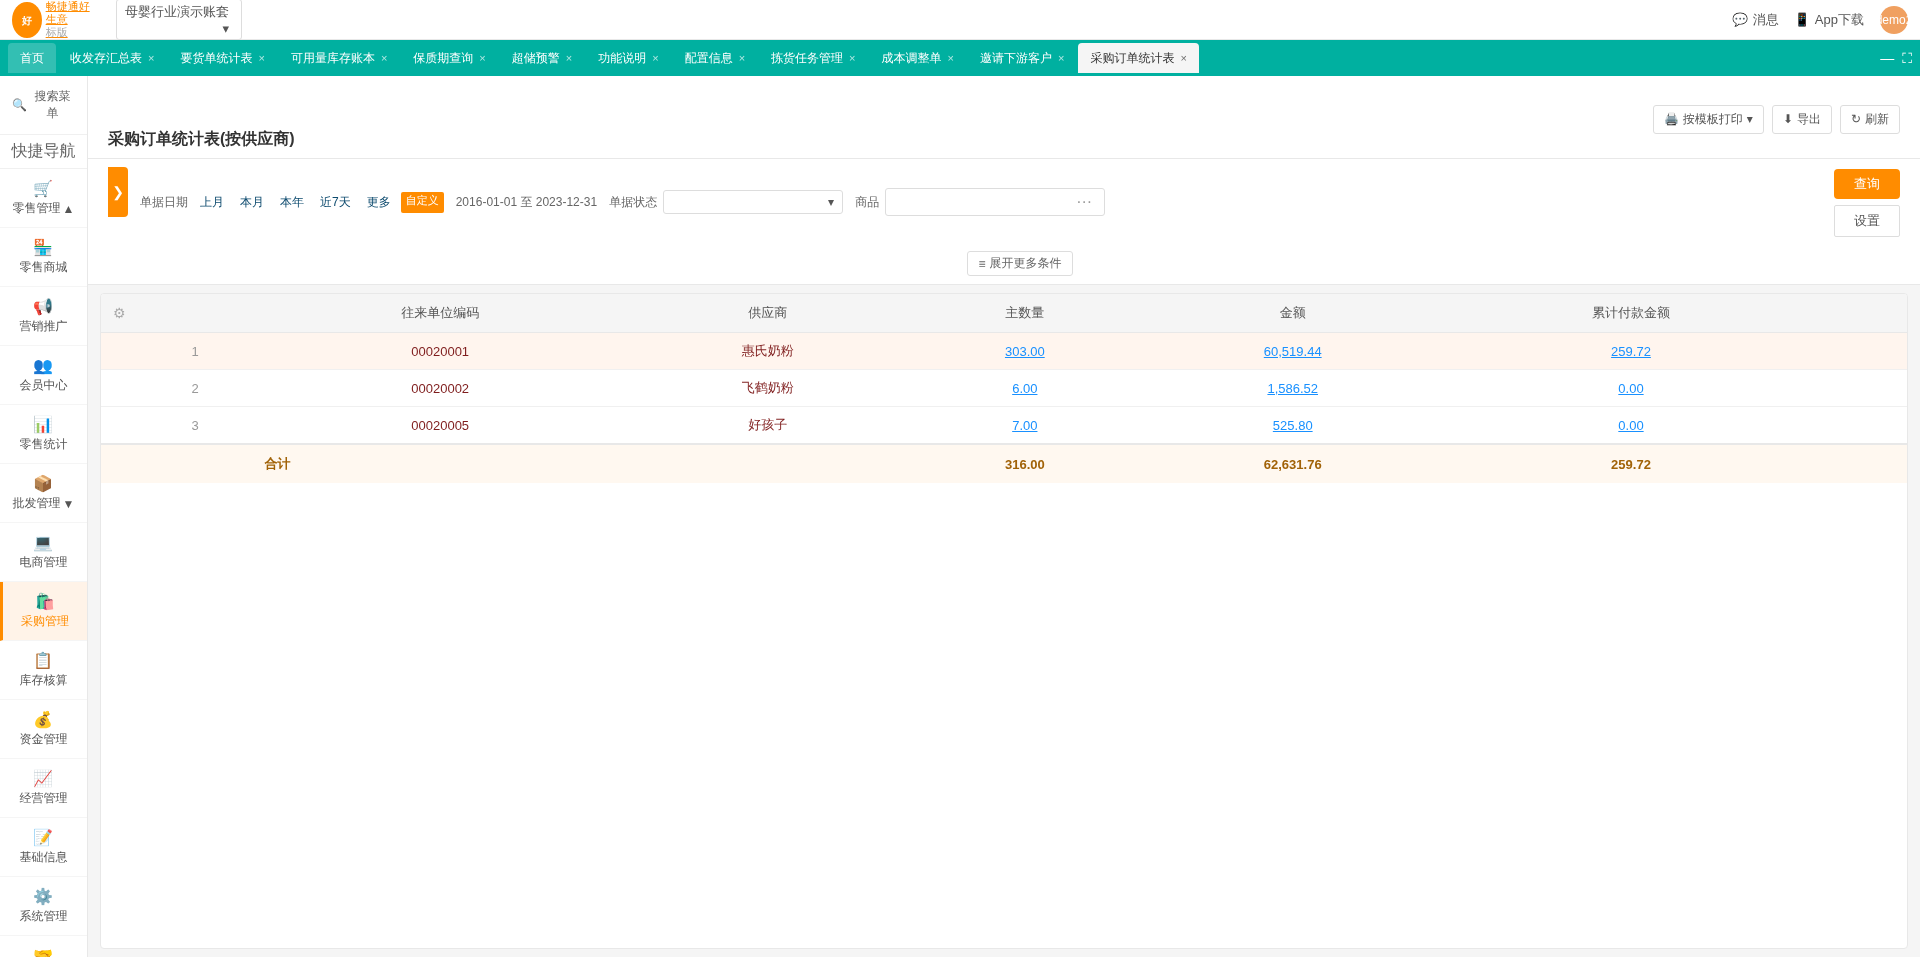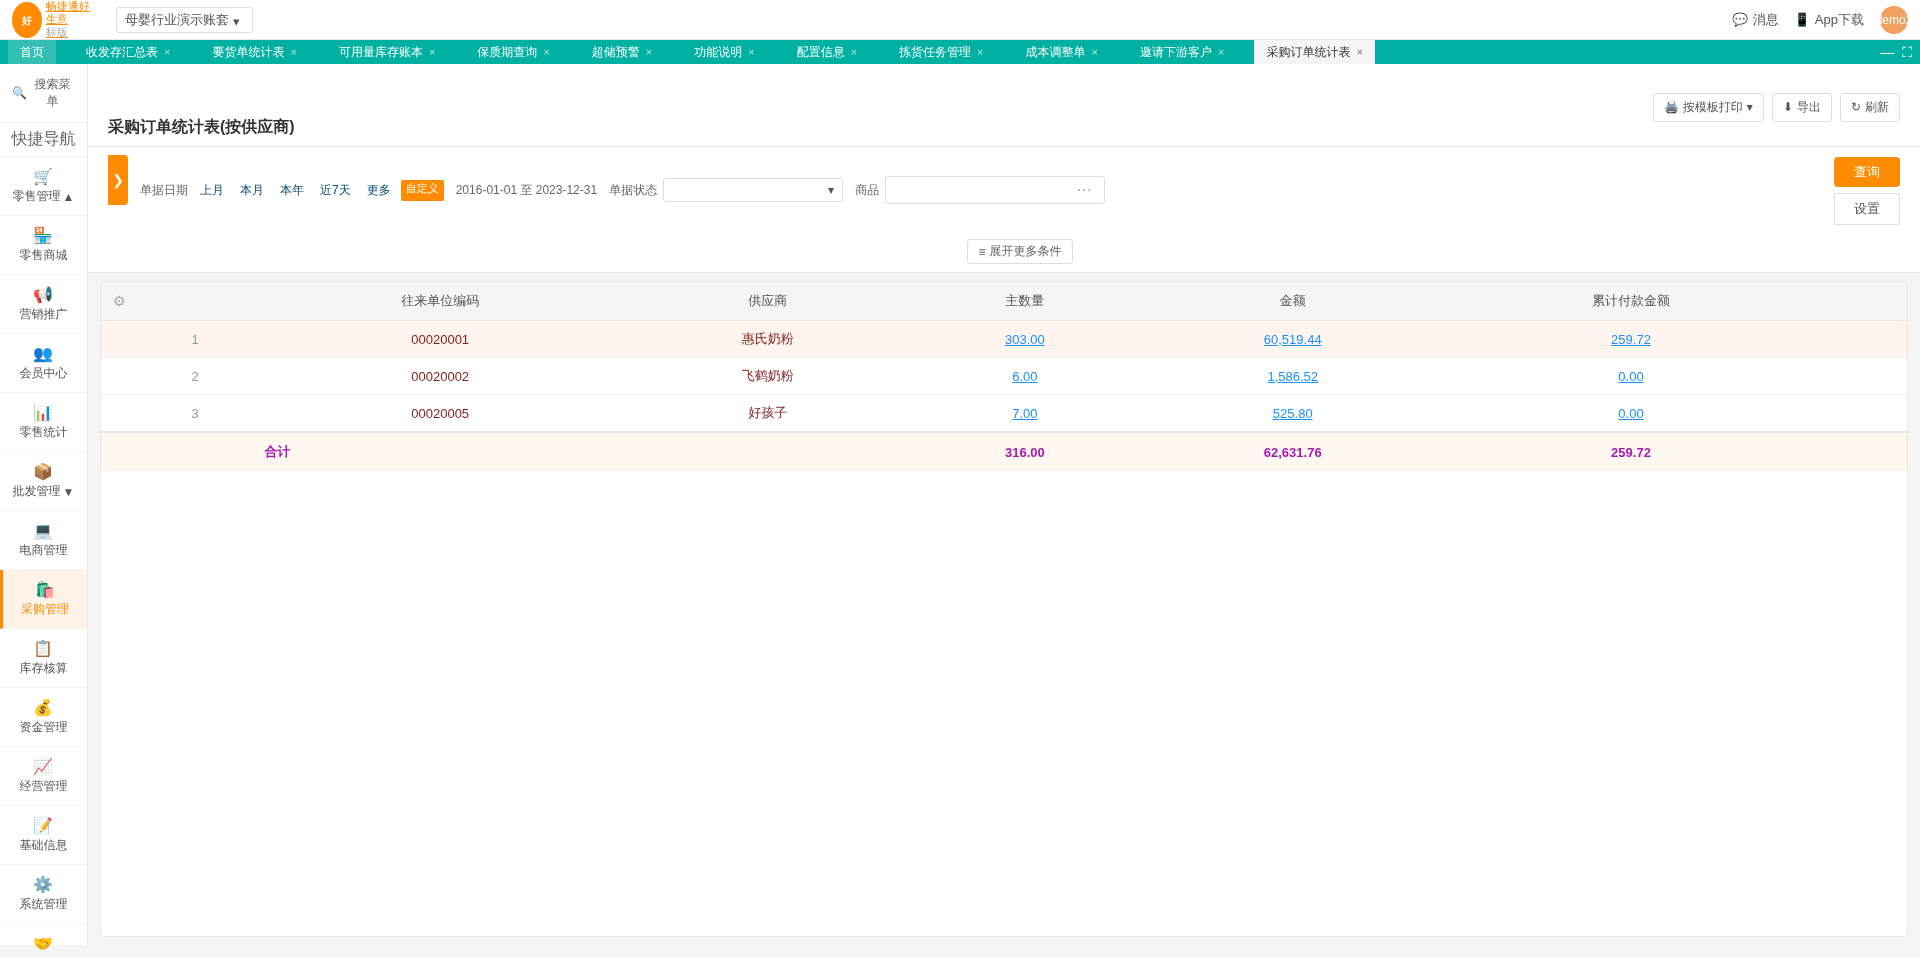--- a/index.html
+++ b/index.html
@@ -3,28 +3,28 @@
   <meta charset="utf-8">
   <style>
     * { margin: 0; padding: 0; box-sizing: border-box; }
     body { font-family: 'Microsoft YaHei', Arial, sans-serif; font-size: 13px; background: #f5f5f5; color: #333; width: 1920px; min-height: 957px; overflow-x: hidden; }
 
     
     .top-bar { height: 40px; background: #fff; display: flex; align-items: center; padding: 0 12px; border-bottom: 1px solid #e8e8e8; position: relative; }
     .logo-area { display: flex; align-items: center; width: 88px; }
     .logo-icon { width: 36px; height: 36px; background: #ff8c00; border-radius: 50%; display: flex; align-items: center; justify-content: center; color: white; font-size: 14px; font-weight: bold; }
     .logo-text { font-size: 11px; color: #ff8c00; margin-left: 4px; line-height: 1.2; text-decoration: underline; }
-    .workspace-selector { display: flex; align-items: flex-end; margin-left: 16px; font-size: 13px; color: #555; cursor: pointer; border: 1px solid #ddd; padding: 3px 8px; border-radius: 3px; }
+    .workspace-selector { display: flex; align-items: flex-end; margin-left: 16px; font-size: 13px; color: #555; cursor: pointer; border: 1px solid #ddd; padding: 3px 8px; border-radius: 3px; flex-direction: column; }
     .workspace-selector span { margin-right: 4px; }
     .top-right { margin-left: auto; display: flex; align-items: center; gap: 16px; }
     .top-btn { display: flex; align-items: center; gap: 4px; color: #555; cursor: pointer; font-size: 13px; }
     .user-avatar { width: 28px; height: 28px; background: #f0a060; border-radius: 50%; display: flex; align-items: center; justify-content: center; color: white; font-size: 12px; }
 
     
-    .nav-tabs { height: 24px; background: #00b0a0; display: flex; align-items: center; padding: 0 8px; gap: 18px; overflow: hidden; }
+    .nav-tabs { height: 36px; background: #00b0a0; display: flex; align-items: center; padding: 0 8px; gap: 2px; overflow: hidden; }
     .nav-tab { height: 30px; padding: 0 12px; display: flex; align-items: center; font-size: 12px; color: white; cursor: pointer; border-radius: 4px 4px 0 0; white-space: nowrap; gap: 4px; }
     .nav-tab.active { background: #f5f5f5; color: #333; }
     .nav-tab .close-x { font-size: 11px; opacity: 0.7; margin-left: 2px; }
     .nav-tab-home { background: rgba(255,255,255,0.2); }
     .nav-right-btns { margin-left: auto; display: flex; gap: 8px; }
     .nav-win-btn { color: white; cursor: pointer; font-size: 14px; }
 
     
     .layout { display: flex; height: calc(957px - 76px); }
 
@@ -68,21 +68,21 @@
     tbody tr { border-bottom: 1px solid #f0f0f0; }
     tbody tr:first-child { background: #fff5ee; }
     tbody td { padding: 9px 12px; text-align: center; color: #7f1d1d; }
     tbody td.num-link { color: #1890ff; text-decoration: underline; cursor: pointer; }
     .row-num { color: #999; }
     .settings-col { width: 30px; }
     .gear-icon { color: #aaa; font-size: 14px; cursor: pointer; }
 
     
     .table-footer { background: #fff8f0; border-top: 2px solid #e8e8e8; }
-    .table-footer td { padding: 10px 12px; font-weight: bold; color: #a21caf; text-align: center; }
+    .table-footer td { padding: 10px 12px; font-weight: bold; color: #a16207; text-align: center; }
     .table-footer td.label { text-align: left; }
 
     .filter-section { background: #fff; padding: 8px 20px; border-bottom: 1px solid #e8e8e8; display: flex; align-items: flex-start; gap: 12px; }
     .filter-toggle { width: 20px; height: 50px; background: #ff8c00; border-radius: 0 4px 4px 0; display: flex; align-items: center; justify-content: center; color: white; cursor: pointer; font-size: 14px; flex-shrink: 0; }
     .filter-main { display: flex; flex-direction: column; gap: 8px; flex: 1; }
     .filter-row1 { display: flex; align-items: center; gap: 12px; }
     .filter-right-btns { display: flex; flex-direction: column; gap: 6px; margin-left: auto; padding-top: 2px; }
 
     .dots-btn { color: #999; cursor: pointer; font-size: 16px; padding: 0 4px; }
   </style>

